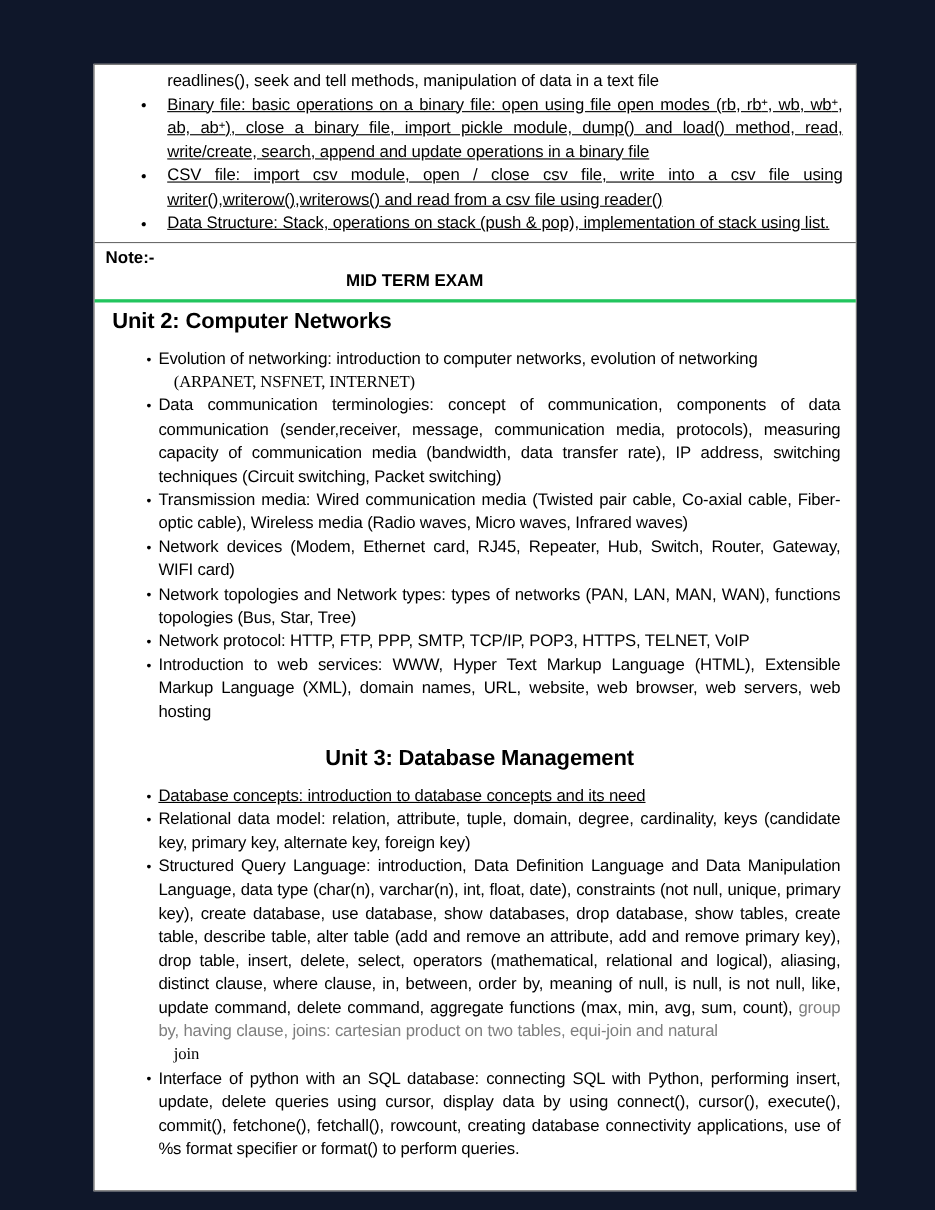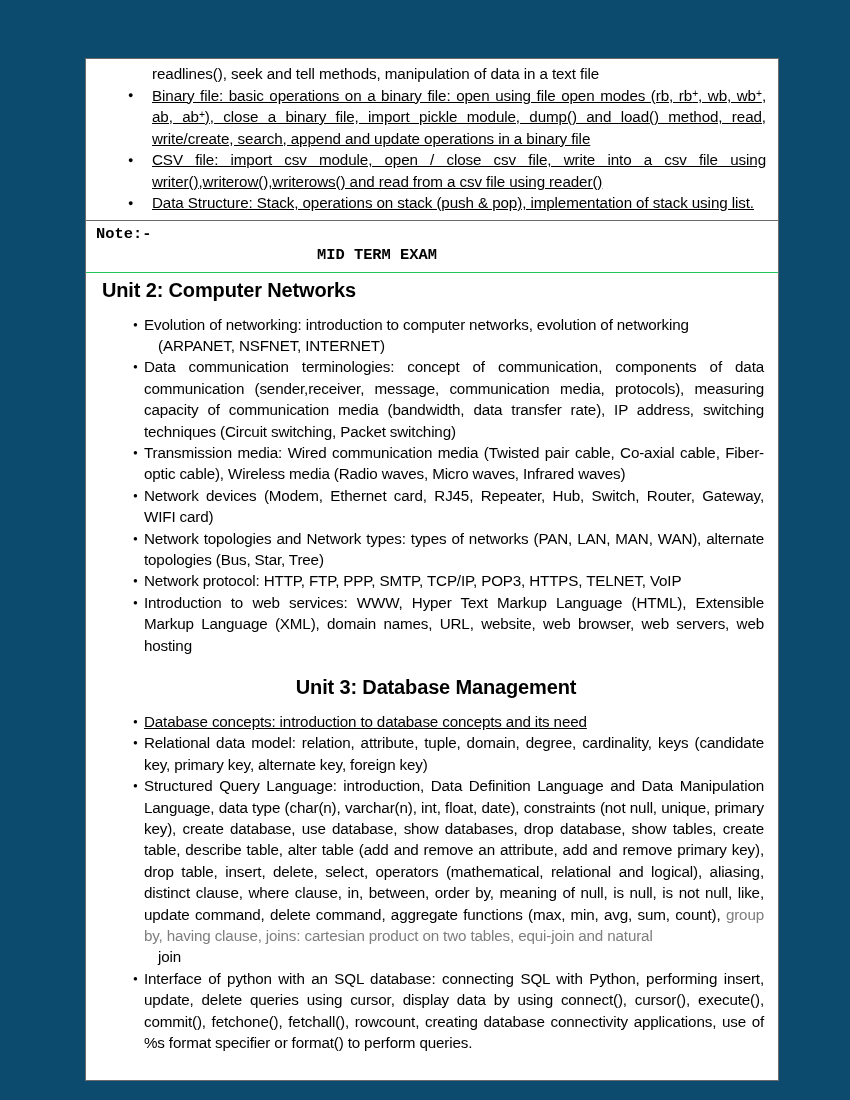--- a/index.html
+++ b/index.html
@@ -11,40 +11,39 @@
     width: 850px;
     height: 1100px;
     font-family: "Liberation Sans", sans-serif;
     color: #000000;
     -webkit-font-smoothing: antialiased;
   }
   .page {
     position: relative;
     width: 850px;
     height: 1100px;
-    background: #0c4a6e;
+    background: #0f172a;
     box-sizing: border-box;
   }
   .doc-table {
     position: absolute;
     left: 85px;
     top: 58px;
     width: 694px;
     border: 1px solid #6b6b6b;
     box-sizing: border-box;
     background: #ffffff;
   }
   .row {
     box-sizing: border-box;
     padding: 0;
   }
   .row-note {
     border-top: 1px solid #6b6b6b;
-    border-bottom: 1px solid #22c55e;
-    font-family: Liberation Mono, monospace;
+    border-bottom: 3px solid #22c55e;
   }
 
   
   .sec-unit1 {
     padding: 4px 8px 6px 8px;
   }
   .cont-line {
     margin: 0 0 0 58px;
     font-size: 15.2px;
     line-height: 21.5px;
@@ -147,20 +146,21 @@
     position: absolute;
     left: -11px;
     top: 0;
     font-size: 8px;
     line-height: 21.5px;
   }
   ul.small-bullets > li > .sub {
     display: block;
     padding-left: 14px;
     text-indent: 0;
+    font-family: Liberation Serif, serif;
   }
   .faded {
     color: #7e7e7e;
   }
   sup {
     font-size: 0.68em;
     vertical-align: 0.38em;
     line-height: 0;
   }
   .nojust {
@@ -208,21 +208,21 @@
         <li>
           <span>Data communication terminologies: concept of communication, components of data communication (sender,receiver, message, communication media, protocols), measuring capacity of communication media (bandwidth, data transfer rate), IP address, switching techniques (Circuit switching, Packet switching)</span>
         </li>
         <li>
           <span>Transmission media: Wired communication media (Twisted pair cable, Co-axial cable, Fiber-optic cable), Wireless media (Radio waves, Micro waves, Infrared waves)</span>
         </li>
         <li>
           <span>Network devices (Modem, Ethernet card, RJ45, Repeater, Hub, Switch, Router, Gateway, WIFI card)</span>
         </li>
         <li>
-          <span>Network topologies and Network types: types of networks (PAN, LAN, MAN, WAN), alternate topologies (Bus, Star, Tree)</span>
+          <span>Network topologies and Network types: types of networks (PAN, LAN, MAN, WAN), functions topologies (Bus, Star, Tree)</span>
         </li>
         <li>
           <span>Network protocol: HTTP, FTP, PPP, SMTP, TCP/IP, POP3, HTTPS, TELNET, VoIP</span>
         </li>
         <li>
           <span>Introduction to web services: WWW, Hyper Text Markup Language (HTML), Extensible Markup Language (XML), domain names, URL, website, web browser, web servers, web hosting</span>
         </li>
       </ul>
 
       <h2 class="unit-head second">Unit 3: Database Management</h2>

